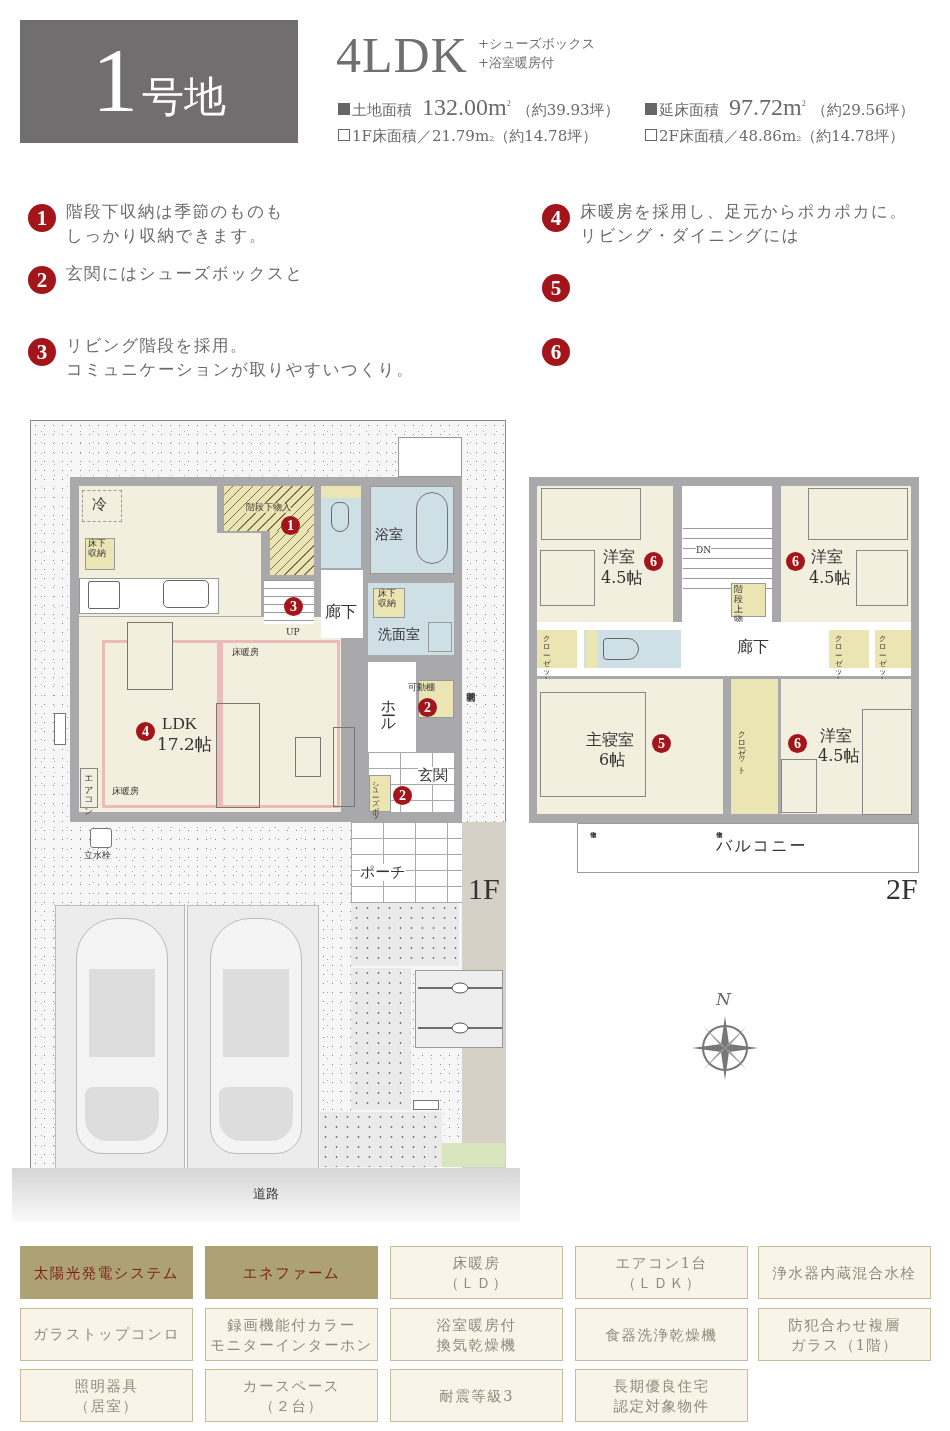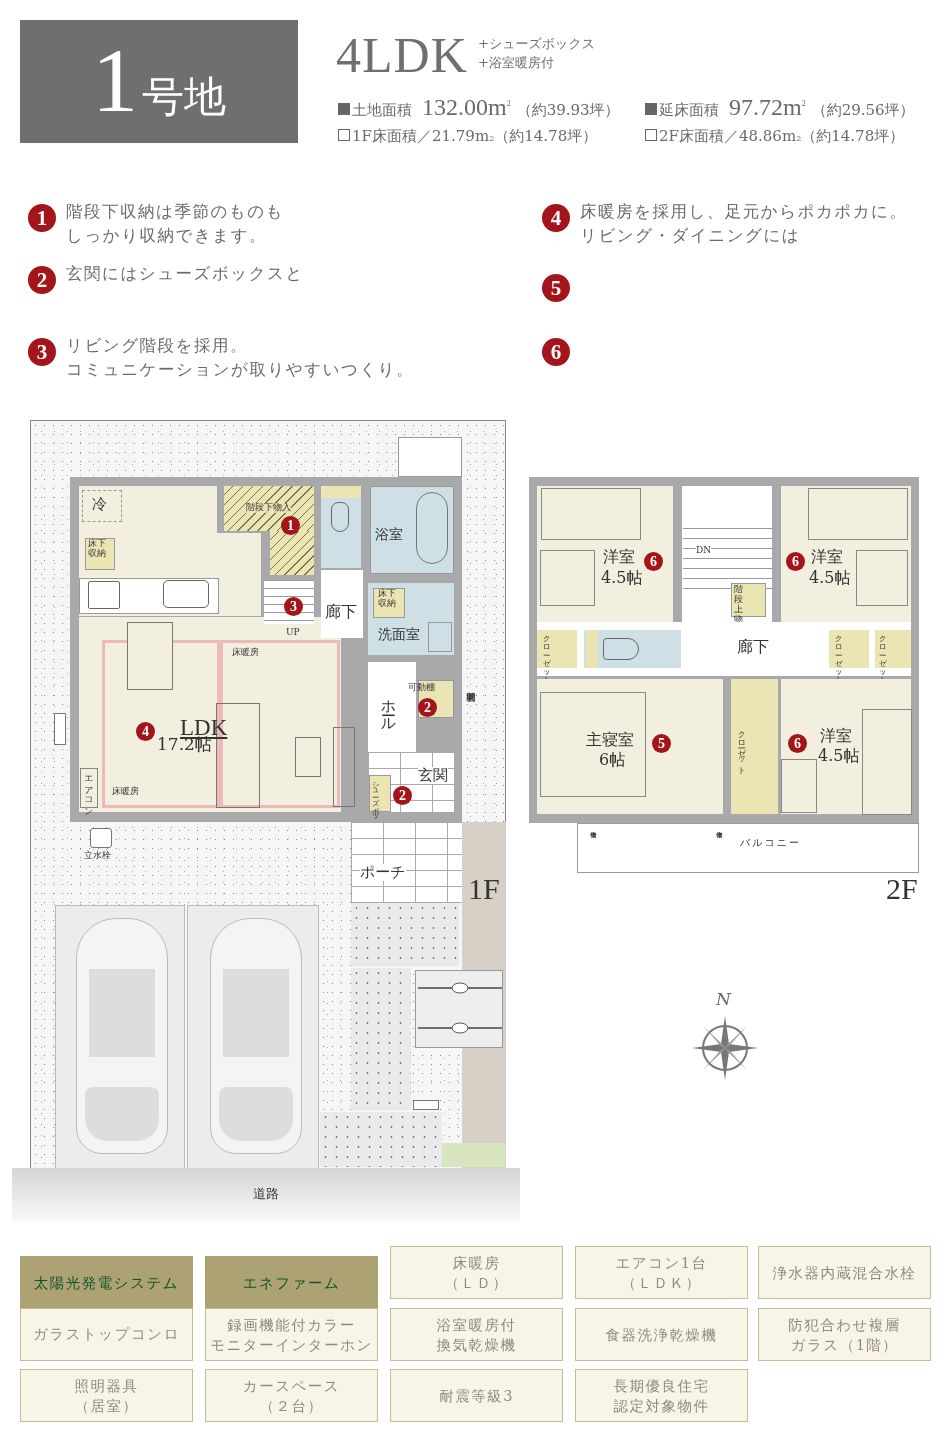--- a/index.html
+++ b/index.html
@@ -35,21 +35,21 @@
   .stipple2 { background-color: #eaeaea; background-image: radial-gradient(#777 0.9px, transparent 1.2px); background-size: 11px 10px; }
   .cream { background: #f2efdf; }
   .blue { background: #cfdfe6; }
   .yellow { background: #ebe4b3; }
   .hatch { background: repeating-linear-gradient(135deg, #ebe4b3 0 6px, #7d7550 6px 7px); }
   .tile { background-color: #fff; background-image: linear-gradient(#aaa 1px, transparent 1px), linear-gradient(90deg, #aaa 1px, transparent 1px); background-size: 32px 16px; }
   .floor-tag { position: absolute; font-family: "Liberation Serif", serif; font-size: 30px; color: #333; }
 
   
   .spec { position: absolute; width: 173px; height: 53px; border: 1.5px solid #c5bd9a; background: #f8f5e8; color: #8f8b79; font-size: 14.5px; text-align: center; display: flex; align-items: center; justify-content: center; line-height: 20px; letter-spacing: 1.5px; white-space: pre-line; }
-  .spec.hl { background: #ada273; border-color: #ada273; color: #14532d; margin-top: 10px; }
+  .spec.hl { background: #ada273; border-color: #ada273; color: #7f1d1d; }
 </style>
 </head>
 <body>
 
 <div class="lot-box">
   <span class="lot-num">1</span>
   <span class="lot-suffix">号地</span>
 </div>
 <div class="layout">4LDK</div>
 <div class="extras">
@@ -173,21 +173,21 @@
   <div class="lbl mini" style="left:232px; top:648px;">床暖房</div>
   <div class="lbl mini" style="left:112px; top:787px;">床暖房</div>
 
   <div class="room" style="left:127px; top:622px; width:46px; height:68px; border:1px solid #777; background:#f2efdf;"></div>
 
   <div class="room" style="left:216px; top:703px; width:44px; height:105px; border:1px solid #777;"></div>
   <div class="room" style="left:295px; top:737px; width:26px; height:40px; border:1px solid #777;"></div>
   <div class="room" style="left:333px; top:727px; width:22px; height:80px; border:1px solid #777;"></div>
 
   <div class="rbadge" style="left:136px; top:722px;">4</div>
-  <div class="lbl" style="left:180px; top:715px; font-size:23px; font-family:'Liberation Serif',serif;text-decoration:underline;">LDK</div>
+  <div class="lbl" style="left:162px; top:715px; font-size:17px; font-family:'Liberation Serif',serif;">LDK</div>
   <div class="lbl" style="left:157px; top:735px; font-size:17px;">17.2帖</div>
 
   <div class="room" style="left:80px; top:768px; width:18px; height:40px; border:1px solid #888; background:#f2efdf;"></div>
   <div class="lbl mini" style="left:83px; top:770px; writing-mode:vertical-rl;">エアコン</div>
 
   <div class="room" style="left:54px; top:713px; width:12px; height:32px; border:1px solid #777; background:#fff;"></div>
 
   <div class="room" style="left:368px; top:662px; width:48px; height:90px; background:#fff;"></div>
   <div class="lbl" style="left:380px; top:690px; font-size:15px; writing-mode:vertical-rl;">ホール</div>
 
@@ -290,21 +290,21 @@
   <div class="room cream" style="left:781px; top:679px; width:130px; height:135px;"></div>
   <div class="room" style="left:862px; top:709px; width:50px; height:106px; border:1px solid #888;"></div>
   <div class="room" style="left:781px; top:759px; width:36px; height:54px; border:1px solid #888;"></div>
   <div class="rbadge" style="left:788px; top:734px;">6</div>
   <div class="lbl" style="left:820px; top:727px; font-size:16px;">洋室</div>
   <div class="lbl" style="left:818px; top:747px; font-size:16px;">4.5帖</div>
 
   <div class="room" style="left:577px; top:823px; width:342px; height:50px; border:1px solid #999; background:#fff;"></div>
   <div class="lbl" style="left:590px; top:827px; font-size:6px; writing-mode:vertical-rl;">物干金物</div>
   <div class="lbl" style="left:716px; top:827px; font-size:6px; writing-mode:vertical-rl;">物干金物</div>
-  <div class="lbl" style="left:740px; top:837px; font-size:10px; letter-spacing:2px;">バルコニー</div>
+  <div class="lbl" style="left:716px; top:837px; font-size:16px; letter-spacing:2px;">バルコニー</div>
   <div class="floor-tag" style="left:886px; top:872px;">2F</div>
 </div>
 
 <div style="position:absolute; left:690px; top:990px; width:70px; height:96px;">
   <div class="lbl" style="left:26px; top:0; font-size:17px; font-style:italic; color:#666;">N</div>
   <svg width="70" height="72" style="position:absolute; top:22px; left:0;">
     <circle cx="35" cy="36" r="22" fill="none" stroke="#777" stroke-width="2"></circle>
     <polygon points="35,4 39,32 35,36 31,32" fill="#777"></polygon>
     <polygon points="35,68 39,40 35,36 31,40" fill="#777"></polygon>
     <polygon points="2,36 31,32 35,36 31,40" fill="#777"></polygon>

